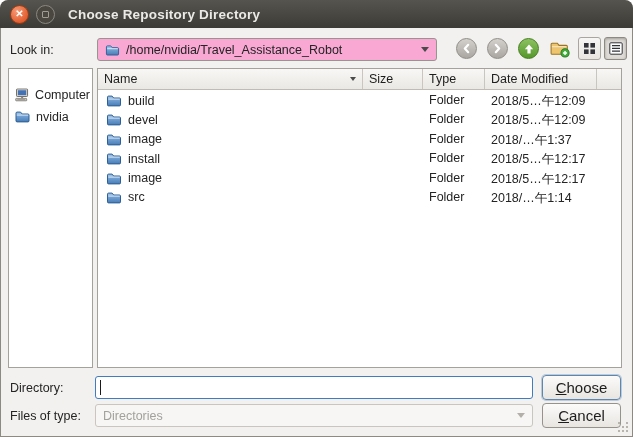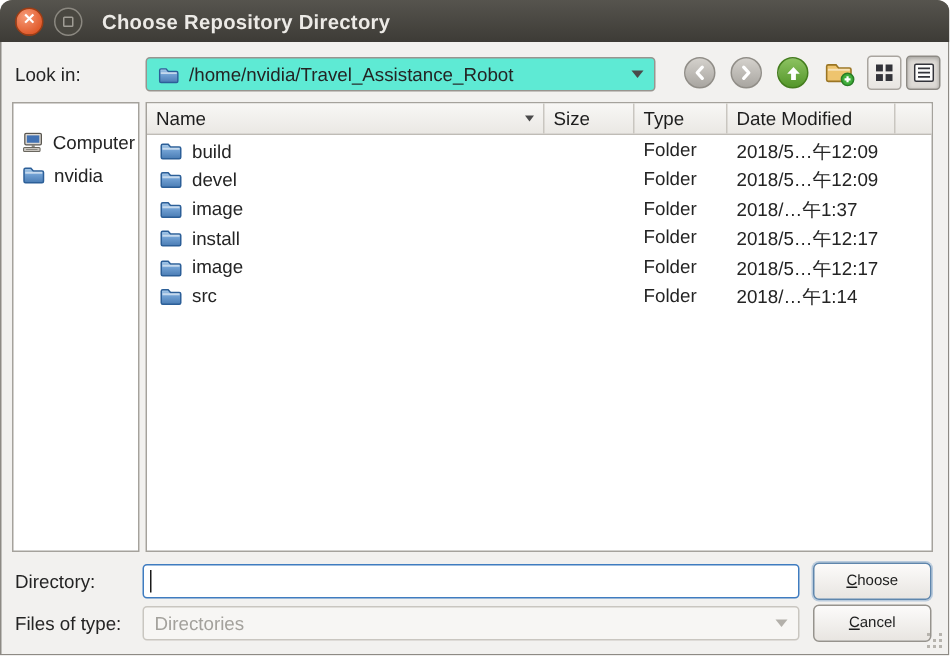--- a/index.html
+++ b/index.html
@@ -29,21 +29,21 @@
   .tb-restore { background: #494740; border: 1px solid #8b8880; position: relative; }
   .tb-restore::after { content: ""; position: absolute; inset: 5px;
     border: 1px solid #a09d95; border-radius: 1px; }
   .tb-title { color: #eceae6; font-weight: bold; font-size: 13.5px; margin-left: 13px;
     letter-spacing: 0.2px; }
 
   
   .lookin-label { position: absolute; left: 10px; top: 43px; }
   .path-combo {
     position: absolute; left: 97px; top: 38px; width: 340px; height: 23px;
-    background: #5eead4; border: 1px solid #989citrus; border: 1px solid #98958f; border-radius: 3px;
+    background: #f9a8d4; border: 1px solid #989citrus; border: 1px solid #98958f; border-radius: 3px;
     display: flex; align-items: center; padding: 0 7px; gap: 6px; cursor: default;
   }
   .path-text { flex: 1; white-space: nowrap; overflow: hidden; }
   .tri-down { width: 0; height: 0; border-left: 4px solid transparent;
     border-right: 4px solid transparent; border-top: 5px solid #4a4a4a; }
   .tri-down.dim { border-top-color: #b3b0aa; }
 
   .nav-btn { position: absolute; top: 38px; width: 21px; height: 21px; border-radius: 50%;
     display: flex; align-items: center; justify-content: center; }
   .nav-gray { background: linear-gradient(#d4d1cc, #a9a6a1); border: 1px solid #908d87; }
@@ -88,21 +88,21 @@
   .c-date { width: 112px; }
 
   
   .dir-label  { position: absolute; left: 10px; top: 381px; }
   .dir-input { position: absolute; left: 95px; top: 376px; width: 438px; height: 23px;
     border: 1px solid #3f7cc0; border-radius: 3px; background: #fff; padding: 0 5px;
     font-family: "Liberation Sans", sans-serif; font-size: 12.5px; outline: none; }
   .caret { position: absolute; left: 100px; top: 380px; width: 1px; height: 15px; background: #1a1a1a; }
   .push-btn { position: absolute; left: 542px; width: 79px; height: 25px;
     border-radius: 4px; background: linear-gradient(#fcfbfa, #e8e5e1);
-    font-family: "Liberation Sans", sans-serif; font-size: 10px; color: #1d1d1d; }
+    font-family: "Liberation Sans", sans-serif; font-size: 15px; color: #1d1d1d; }
   .btn-choose { top: 375px; border: 1px solid #5f86ac; box-shadow: 0 0 0 1px #b9cbdd; }
   .btn-cancel { top: 403px; border: 1px solid #96938d; text-align: center; }
   .type-label { position: absolute; left: 10px; top: 409px; }
   .type-combo { position: absolute; left: 95px; top: 404px; width: 438px; height: 23px;
     border: 1px solid #c9c6c0; border-radius: 3px; background: #f7f6f4; color: #a3a19c;
     display: flex; align-items: center; padding: 0 7px; }
   .type-combo .tri-down { margin-left: auto; }
 
   .grip { position: absolute; right: 3px; bottom: 3px; width: 12px; height: 12px; }
   .grip i { position: absolute; left: 0; top: 0; width: 2px; height: 2px; background: #b7b4ae;

